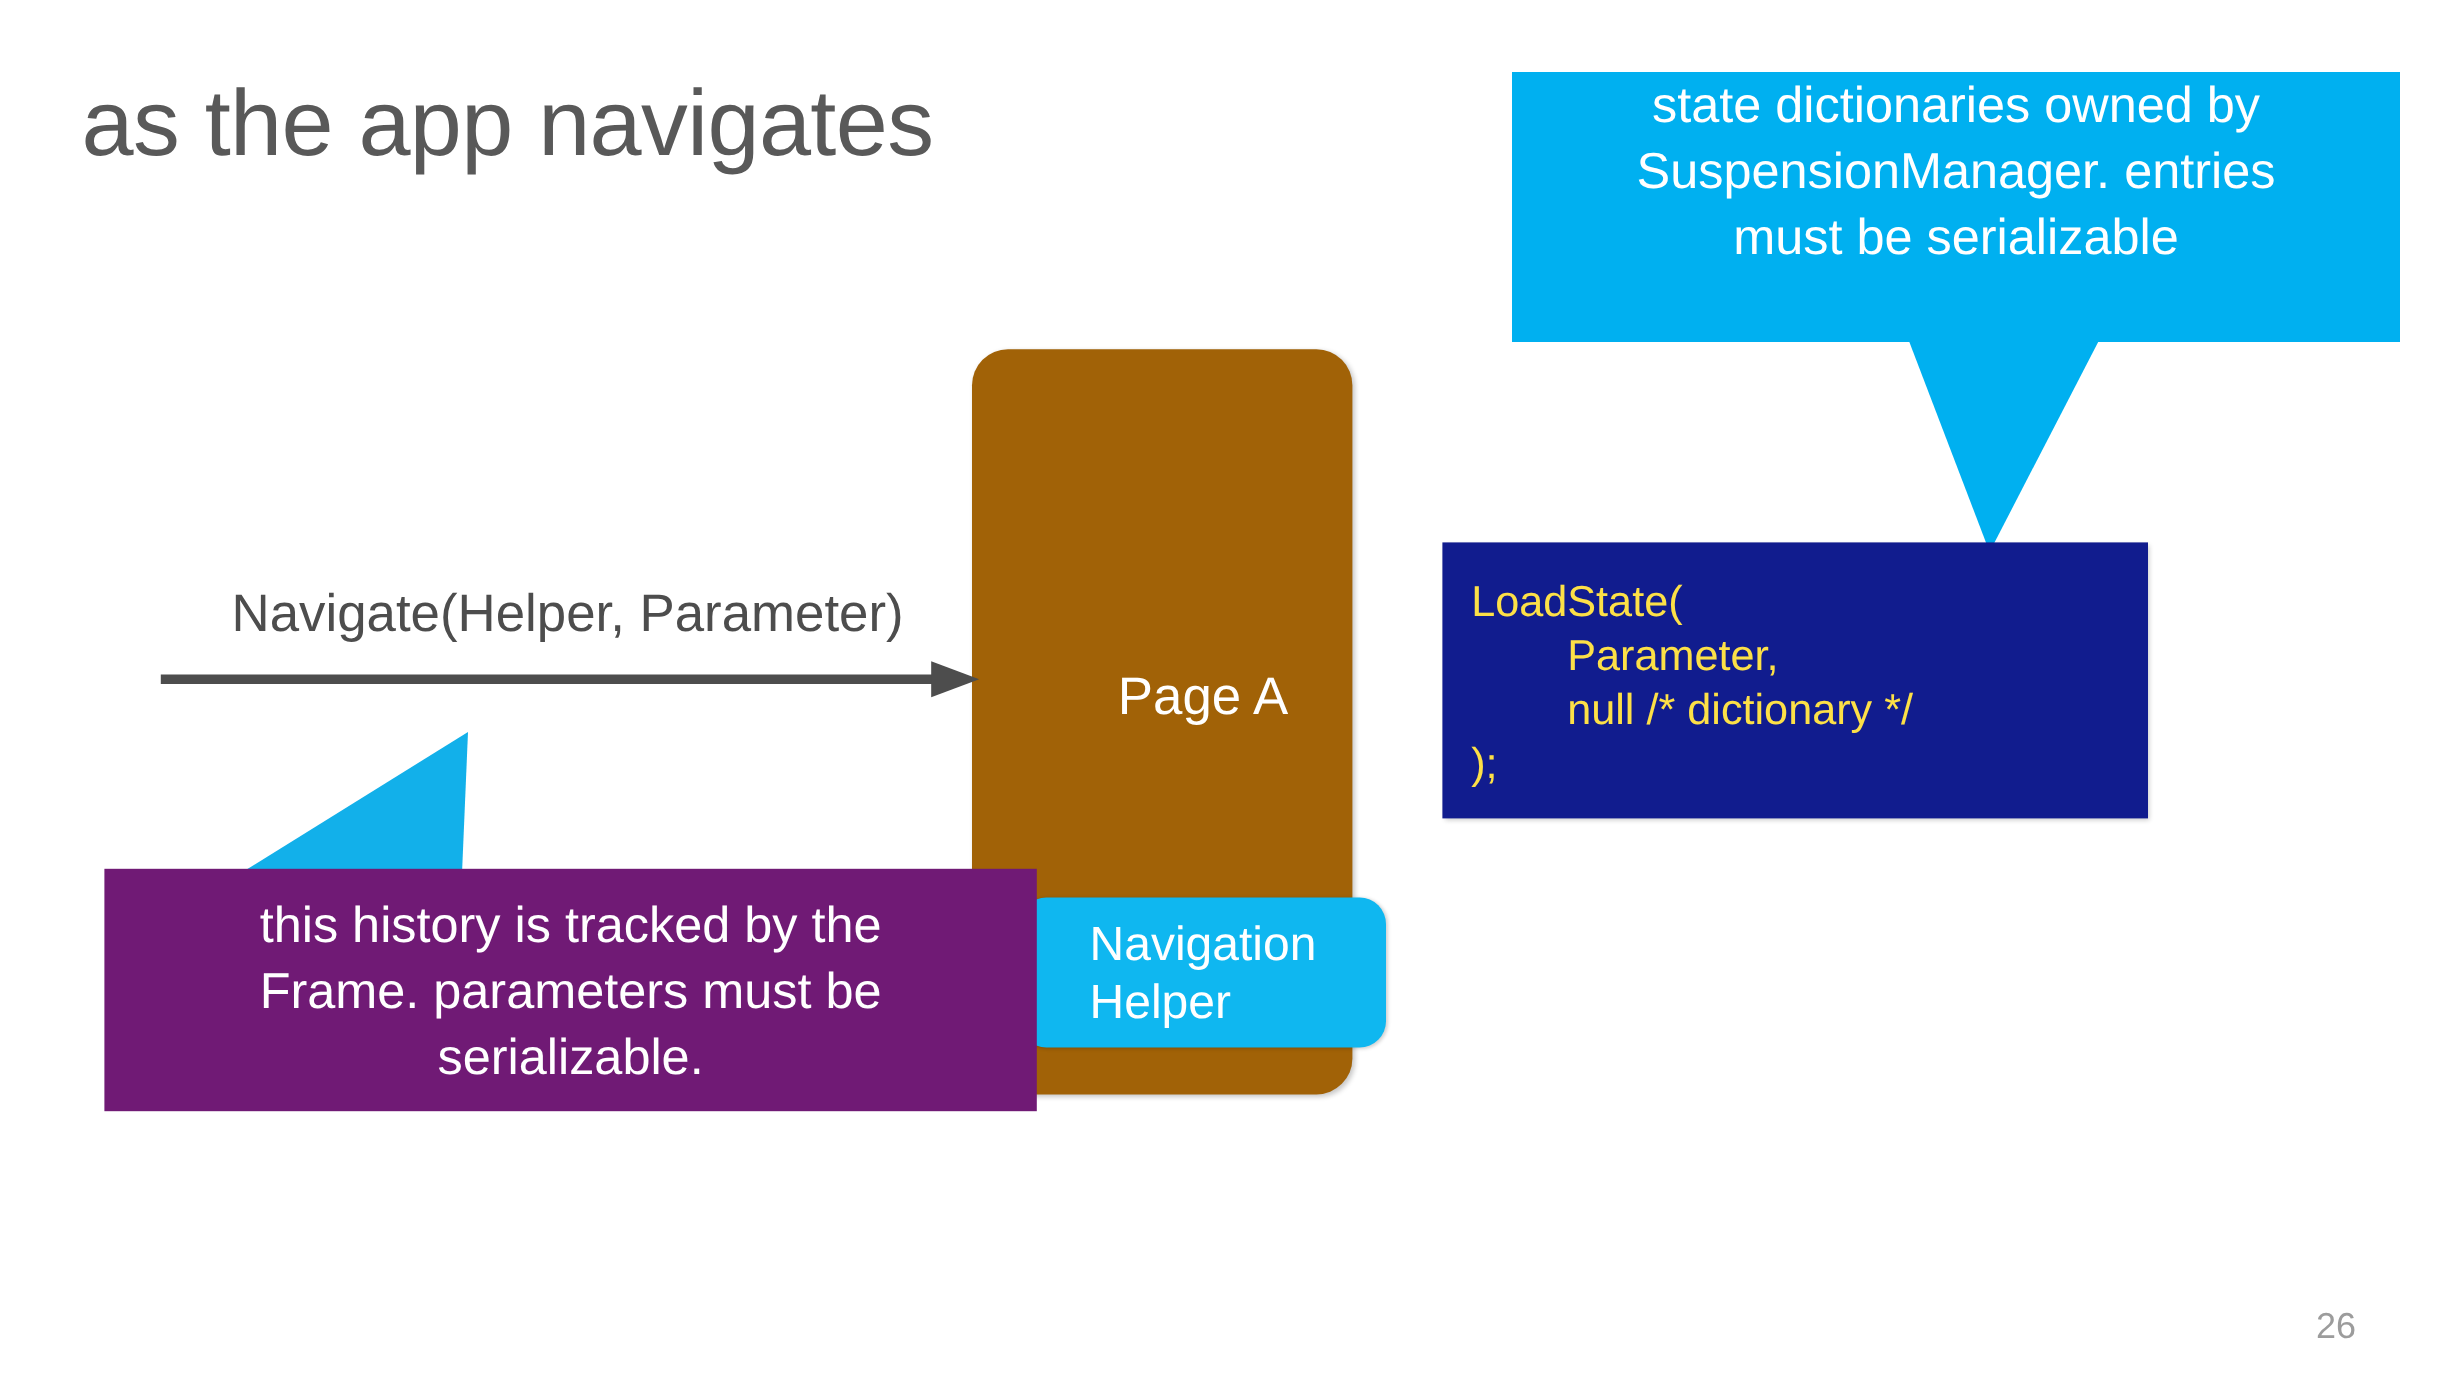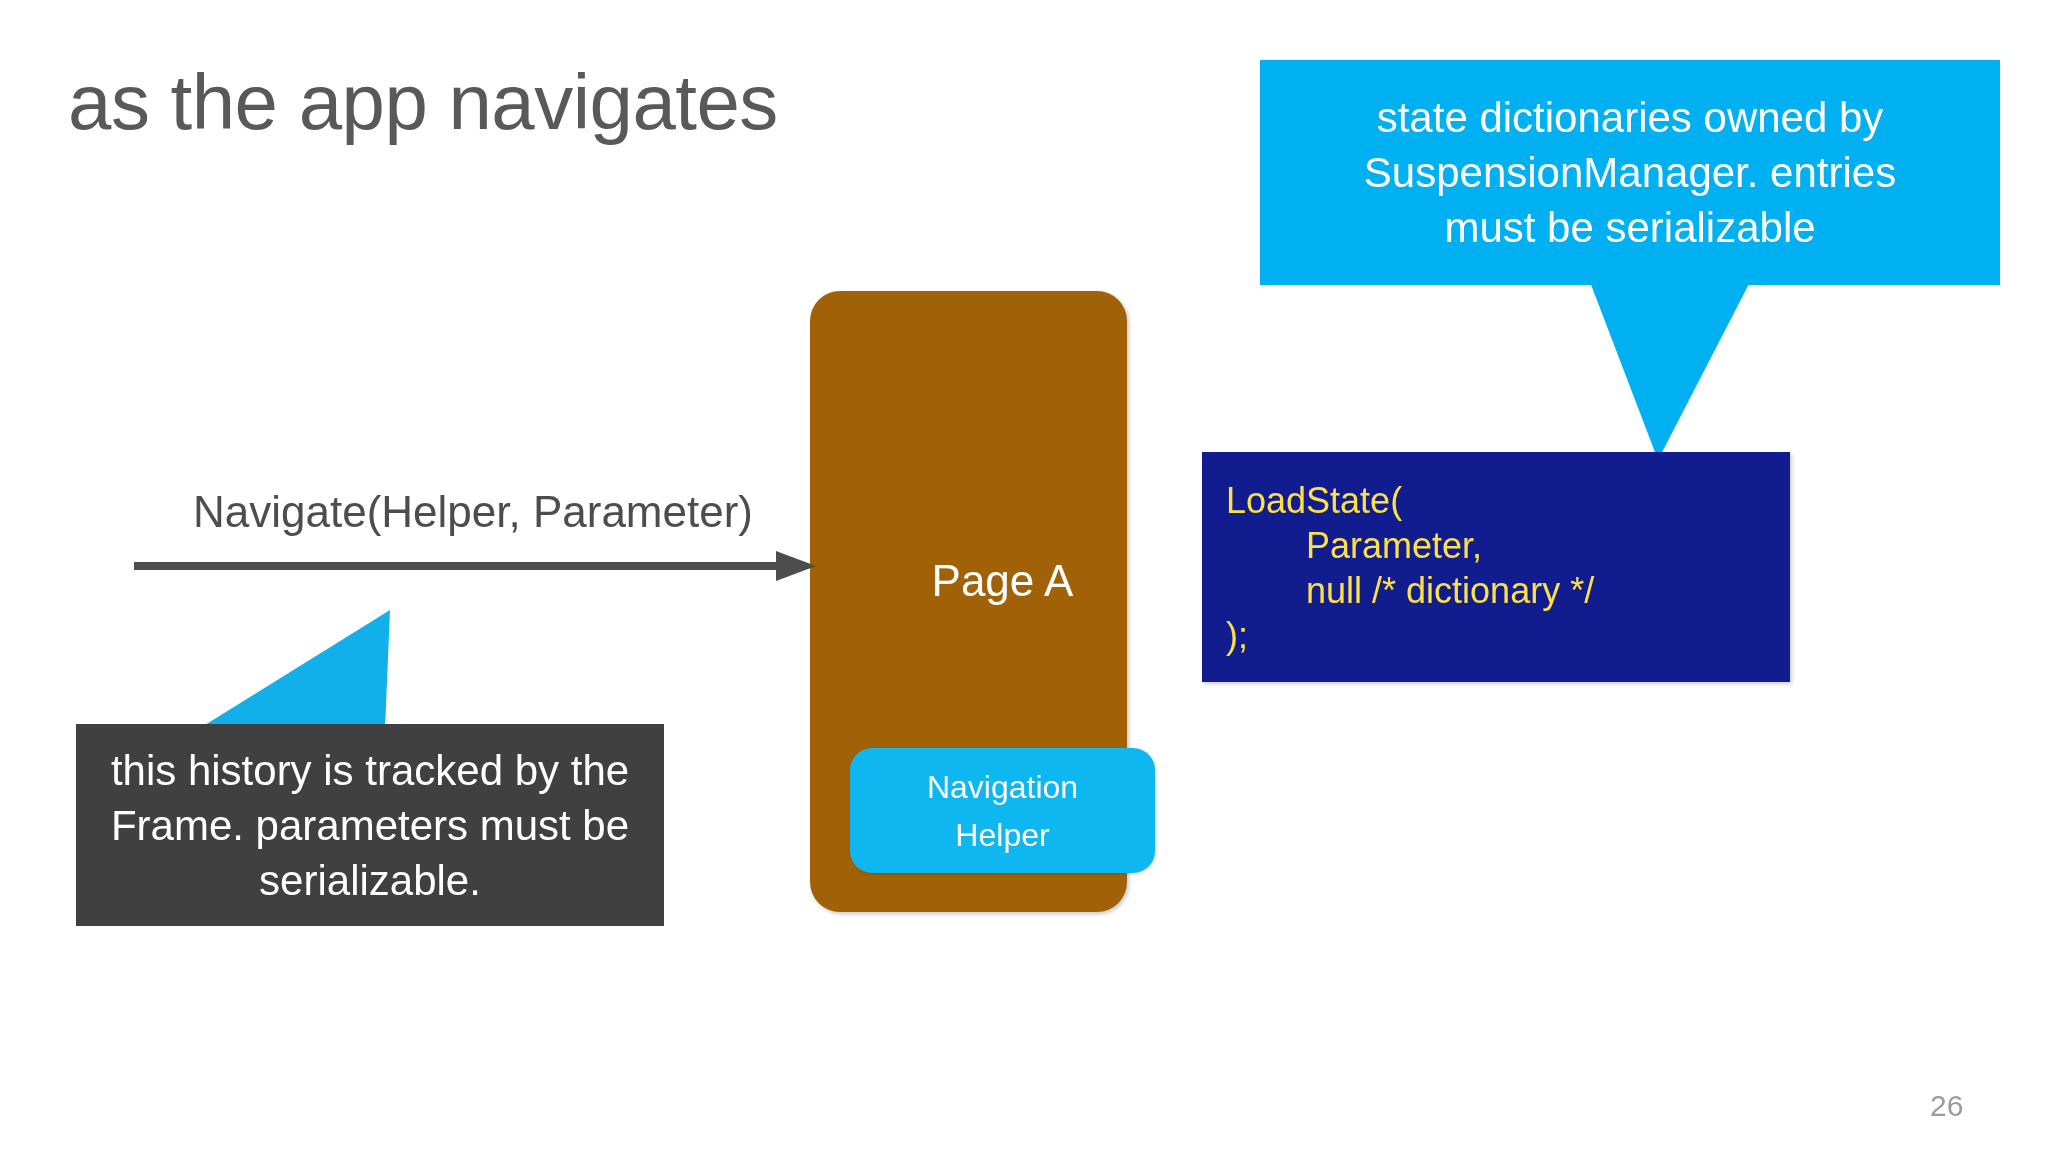--- a/index.html
+++ b/index.html
@@ -67,24 +67,24 @@
     width: 305px;
     height: 125px;
     background: #0FB7F0;
     border-radius: 22px;
     box-shadow: 1px 1px 3px rgba(0,0,0,0.18);
     display: flex;
     align-items: center;
     justify-content: center;
   }
   #nav-helper-label {
-    font-size: 32px;
+    font-size: 40px;
     line-height: 48px;
     color: #ffffff;
-    text-align: center;
+    text-align: left;
     font-weight: 400;
   }
 
   
   #code-box {
     position: absolute;
     left: 1202px;
     top: 452px;
     width: 588px;
     height: 230px;
@@ -126,21 +126,20 @@
   
   #callout-top-right {
     position: absolute;
     left: 1260px;
     top: 60px;
     width: 740px;
     height: 225px;
     background: #00B0F0;
     box-sizing: border-box;
     display: flex;
-    align-items: center;
     justify-content: center;
   }
   #callout-top-right-text {
     width: 660px;
     text-align: center;
     font-size: 42px;
     line-height: 55px;
     color: #ffffff;
     font-weight: 400;
     white-space: pre-line;
@@ -150,25 +149,25 @@
     left: 1590px;
     top: 282px;
     width: 260px;
     height: 190px;
     overflow: visible;
   }
 
   
   #callout-bottom-left {
     position: absolute;
-    left: 76px;
+    left: 87px;
     top: 724px;
-    width: 588px;
+    width: 777px;
     height: 202px;
-    background: #404040;
+    background: #701a75;
     box-sizing: border-box;
     display: flex;
     align-items: center;
     justify-content: center;
   }
   #callout-bottom-left-text {
     width: 650px;
     text-align: center;
     font-size: 42px;
     line-height: 55px;

